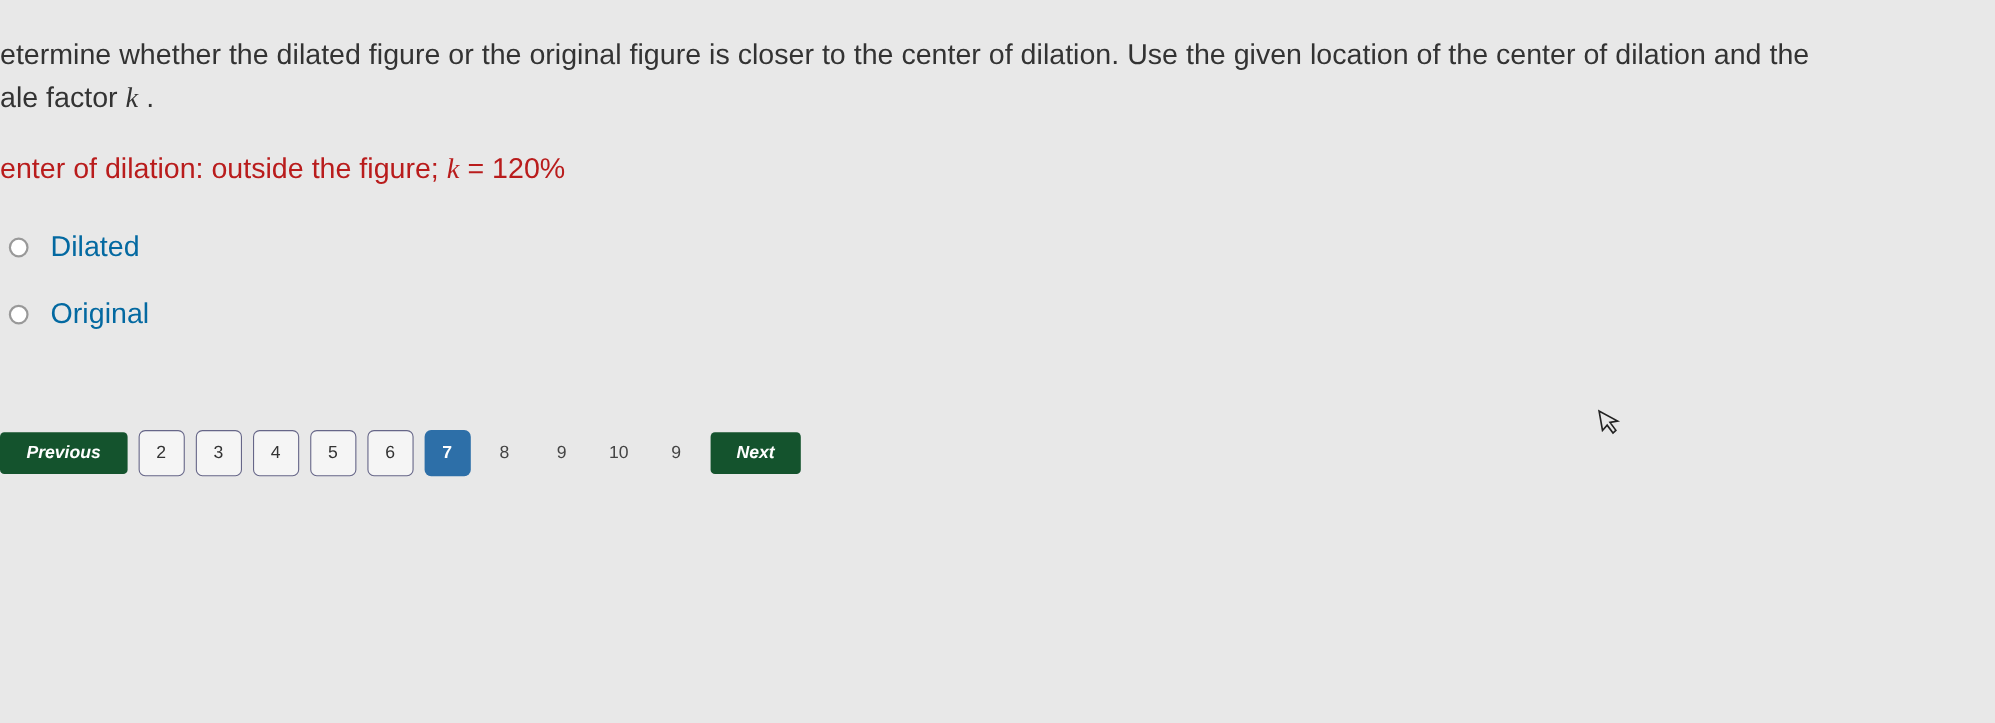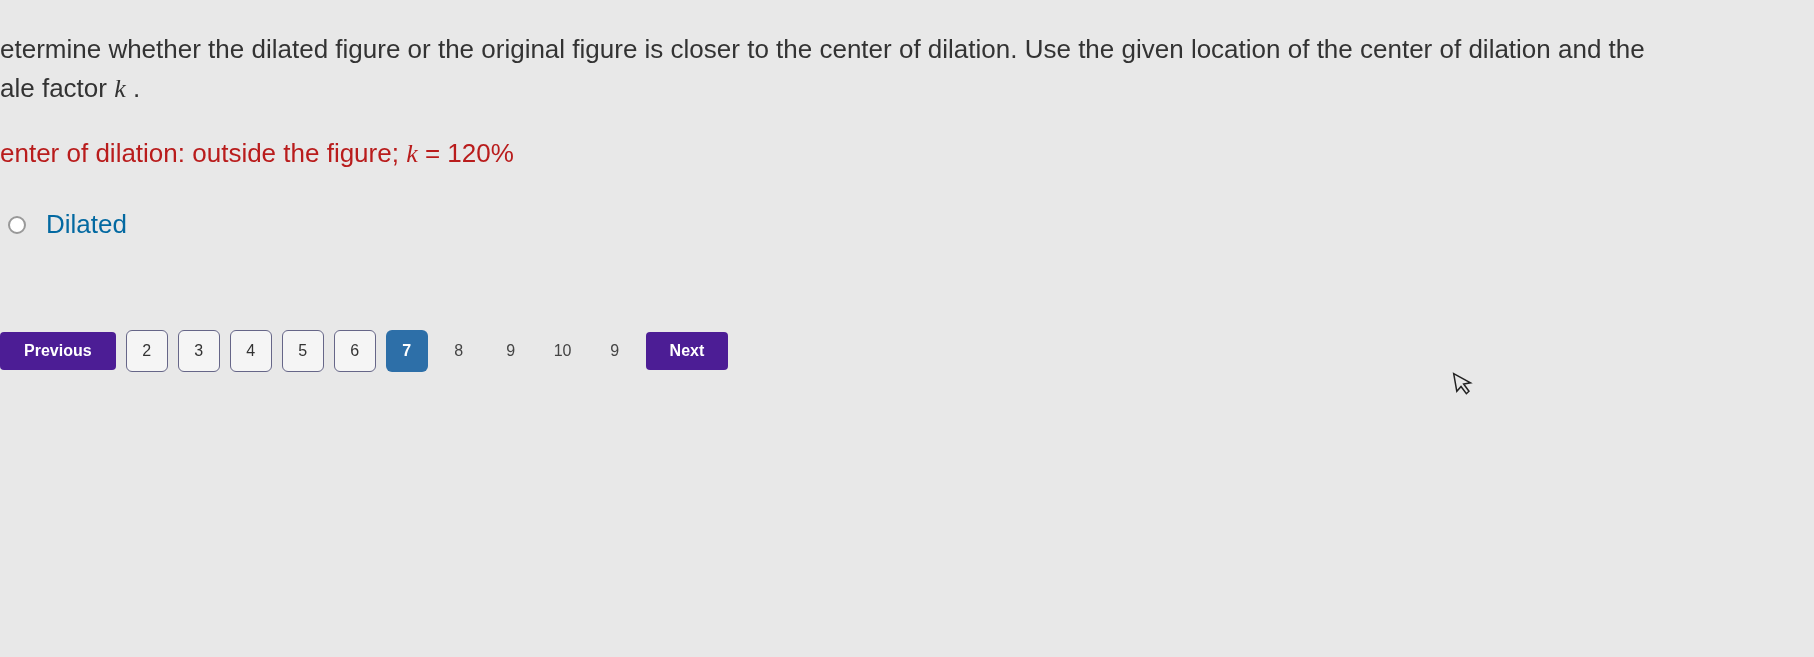--- a/index.html
+++ b/index.html
@@ -58,28 +58,29 @@
       color: #0369a1;
     }
     .nav-bar {
       display: flex;
       align-items: center;
       gap: 10px;
       margin-top: 90px;
       padding-left: 0;
     }
     .btn-nav {
-      background: #4c1d95;
+      background: #14532d;
       color: #fff;
       border: none;
       padding: 10px 24px;
       font-size: 16px;
       font-weight: bold;
       border-radius: 4px;
       cursor: pointer;
+      font-style: italic;
     }
     .page-num {
       width: 42px;
       height: 42px;
       display: flex;
       align-items: center;
       justify-content: center;
       font-size: 16px;
       cursor: pointer;
       border-radius: 6px;
@@ -119,20 +120,24 @@
   </div>
   <div class="subtext">
     <span>enter of dilation: outside the figure; </span><span class="math-var">k</span><span> = 120%</span>
   </div>
 
   <div class="options">
     <div class="option-row">
       <div class="radio-circle"></div>
       <div class="option-label">Dilated</div>
     </div>
+    <div class="option-row">
+      <div class="radio-circle"></div>
+      <div class="option-label">Original</div>
+    </div>
   </div>
 
   <div class="nav-bar">
     <button class="btn-nav">Previous</button>
     <div class="page-num boxed">2</div>
     <div class="page-num boxed">3</div>
     <div class="page-num boxed">4</div>
     <div class="page-num boxed">5</div>
     <div class="page-num boxed">6</div>
     <div class="page-num active">7</div>

